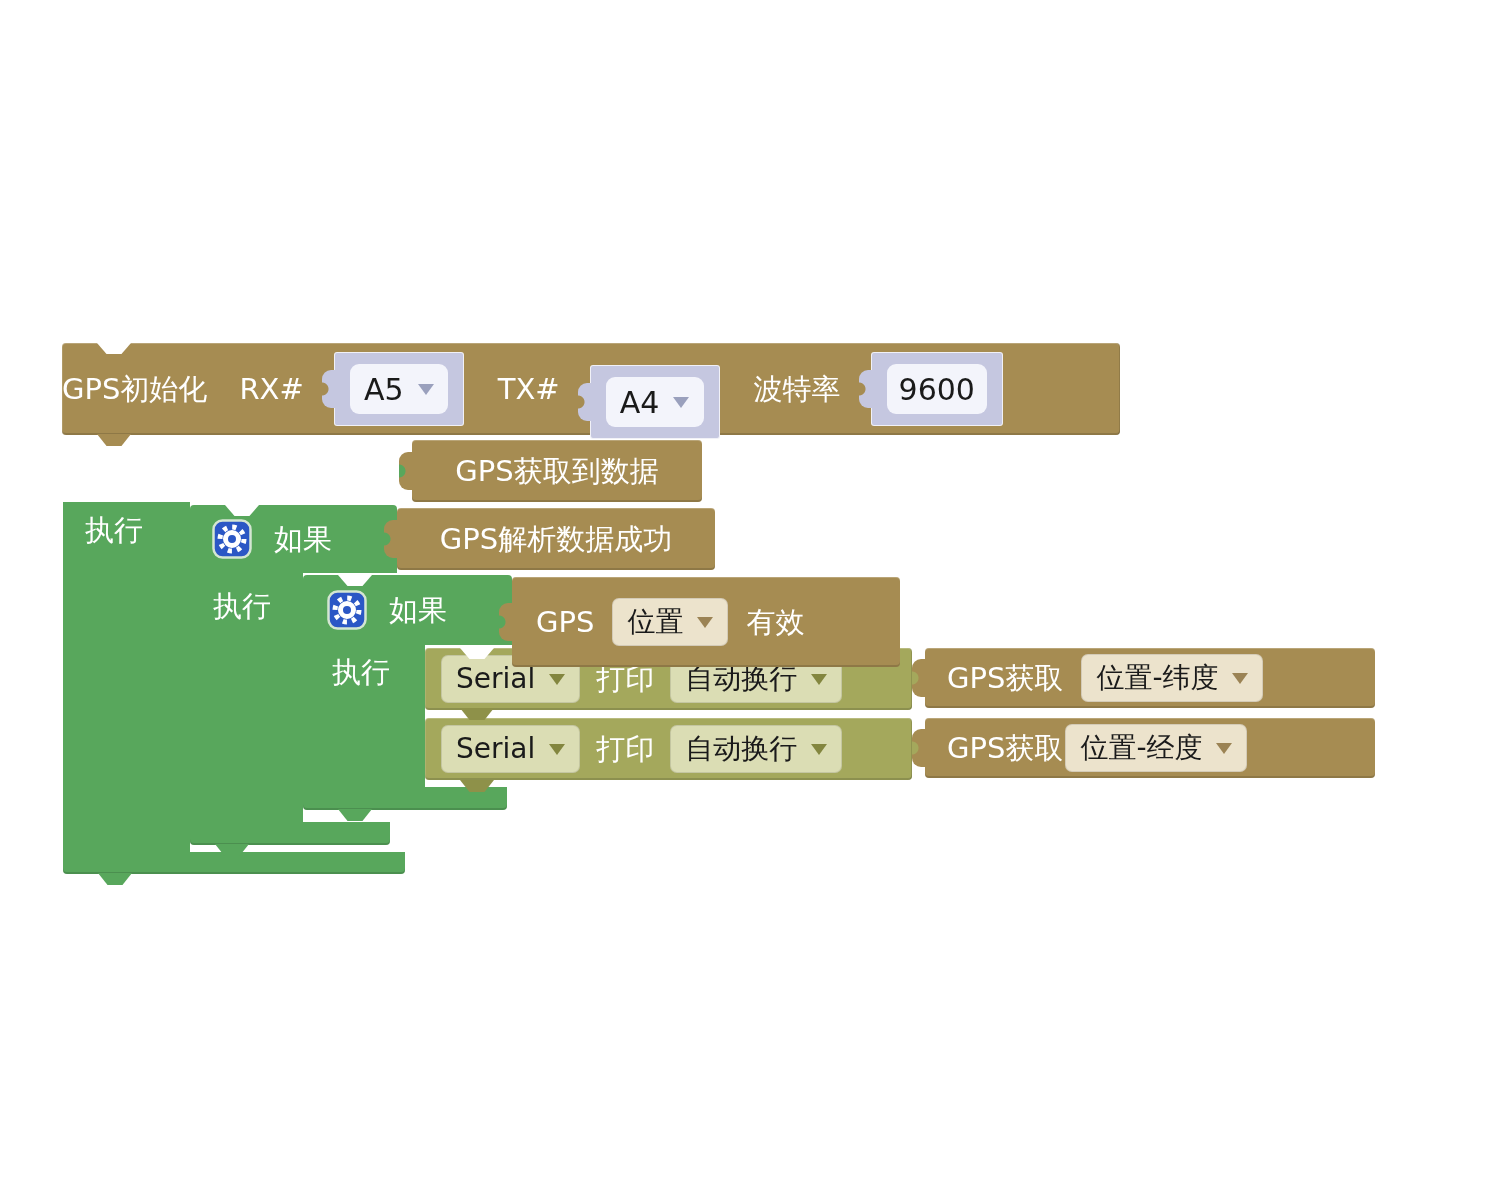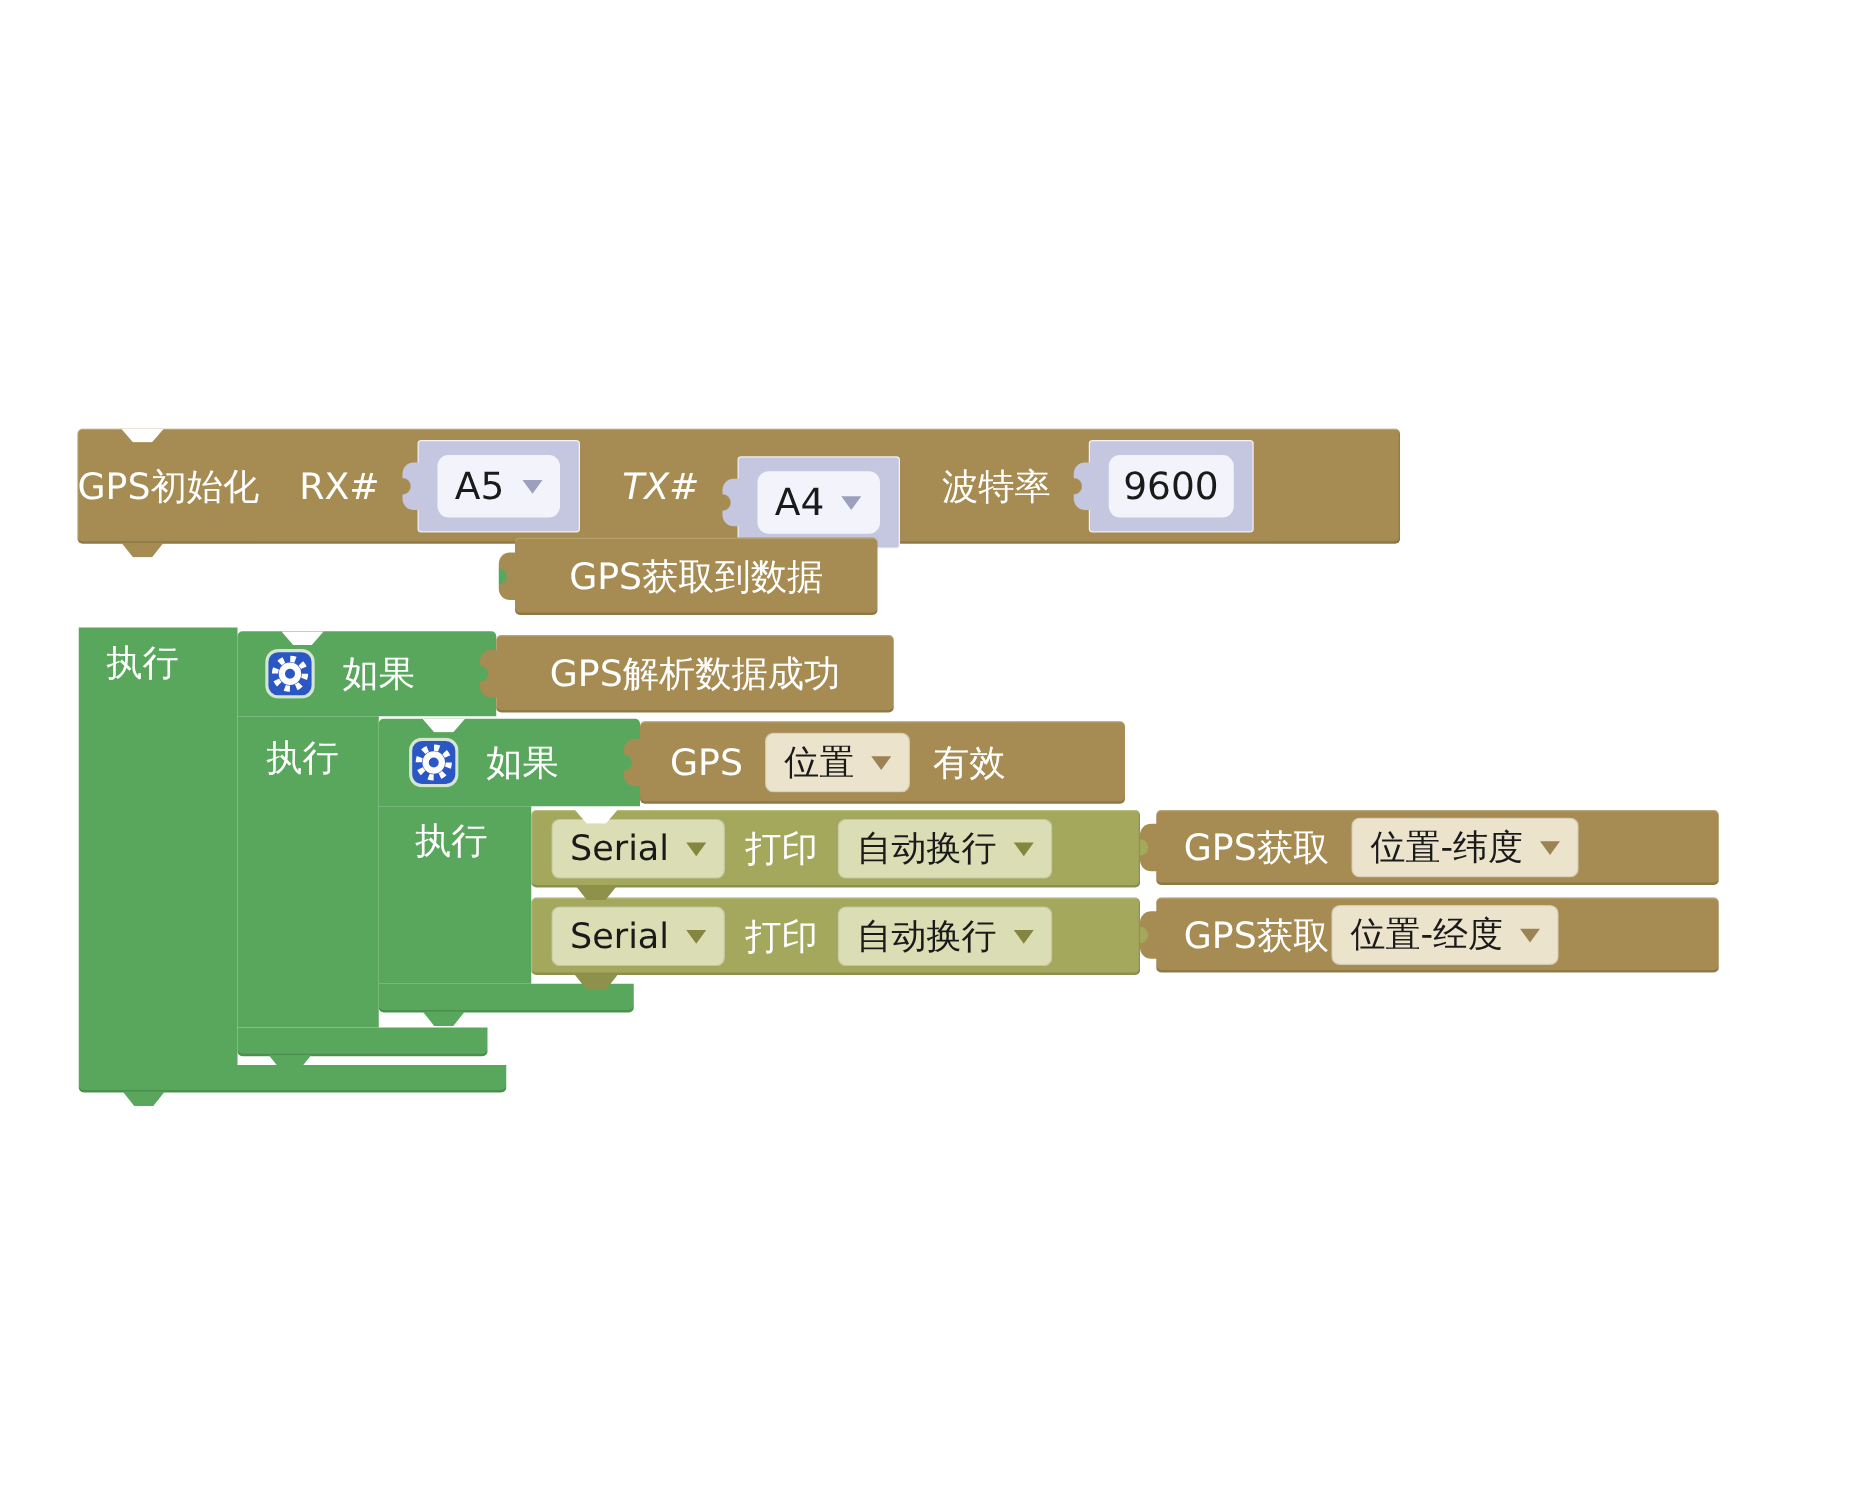--- a/index.html
+++ b/index.html
@@ -87,42 +87,42 @@
     <div class="btab" style="left:35px;bottom:-11px;background:var(--tan);"></div>
     <span class="wlabel">GPS初始化</span>
     <span class="wlabel" style="margin-left:32px;">RX#</span>
     <div class="plug" style="margin-left:30px;--tabc:var(--lavender);--holec:var(--tan);">
       <span class="ptab"></span>
       <div class="pfield">
         <span>A5</span>
         <span class="arr"></span>
       </div>
     </div>
-    <span class="wlabel" style="margin-left:34px;font-style:italic;">TX#</span>
+    <span class="wlabel" style="margin-left:34px;">TX#</span>
     <div class="plug" style="margin-left:30px;margin-top:26px;--tabc:var(--lavender);--holec:var(--tan);">
       <span class="ptab"></span>
       <div class="pfield">
         <span>A4</span>
         <span class="arr"></span>
       </div>
     </div>
     <span class="wlabel" style="margin-left:34px;">波特率</span>
     <div class="plug" style="margin-left:30px;--tabc:var(--lavender);--holec:var(--tan);">
       <span class="ptab"></span>
       <div class="pfield">
         <span>9600</span>
       </div>
     </div>
   </div>
 
   <div class="abs wall" style="left:63px;top:502px;width:127px;height:350px;"></div>
   <div class="abs bbar" style="left:63px;top:852px;width:342px;height:22px;"></div>
   <div class="btab" style="left:98px;top:873px;background:var(--green);"></div>
 
-  <div class="vblock tan" style="left:412px;top:430px;width:290px;height:62px;justify-content:center;--tabc:var(--tan);--holec:var(--green);">
+  <div class="vblock tan" style="left:412px;top:440px;width:290px;height:62px;justify-content:center;--tabc:var(--tan);--holec:var(--green);">
     <span class="ptab"></span>
     <span class="wlabel">GPS获取到数据</span>
   </div>
   <span class="wlabel abs" style="left:85px;top:516px;">执行</span>
 
   <div class="abs wall" style="left:190px;top:573px;width:113px;height:249px;"></div>
   <div class="abs bbar" style="left:190px;top:822px;width:200px;height:23px;"></div>
   <div class="btab" style="left:215px;top:844px;background:var(--green);"></div>
 
   <div class="block green flat" style="left:190px;top:505px;width:207px;height:68px;padding-left:22px;border-radius:4px 4px 0 0;">
@@ -146,21 +146,21 @@
 
   <div class="block green flat" style="left:303px;top:575px;width:209px;height:70px;padding-left:24px;border-radius:4px 4px 0 0;">
     <div class="notch" style="left:35px;"></div>
     <svg class="gear" viewBox="0 0 40 40">
       <rect x="1.5" y="1.5" width="37" height="37" rx="9" fill="var(--gear_blue)" stroke="#d4e6d2" stroke-width="2.5"></rect>
       <circle cx="20" cy="20" r="6.5" fill="none" stroke="#ffffff" stroke-width="5"></circle>
       <circle cx="20" cy="20" r="12" fill="none" stroke="#ffffff" stroke-width="5" stroke-dasharray="4.2 5.2"></circle>
     </svg>
     <span class="wlabel" style="margin-left:22px;">如果</span>
   </div>
-  <div class="vblock tan" style="left:512px;top:577px;width:340px;height:66px;padding:0 24px;--tabc:var(--tan);--holec:var(--green);">
+  <div class="vblock tan" style="left:512px;top:577px;width:340px;height:66px;padding:12px 24px;--tabc:var(--tan);--holec:var(--green);">
     <span class="ptab"></span>
     <span class="wlabel">GPS</span>
     <div class="dd dd-cream" style="margin-left:18px;height:48px;">
       <span class="dlabel">位置</span>
       <span class="arr"></span>
     </div>
     <span class="wlabel" style="margin-left:18px;">有效</span>
   </div>
   <span class="wlabel abs" style="left:332px;top:658px;">执行</span>
 

